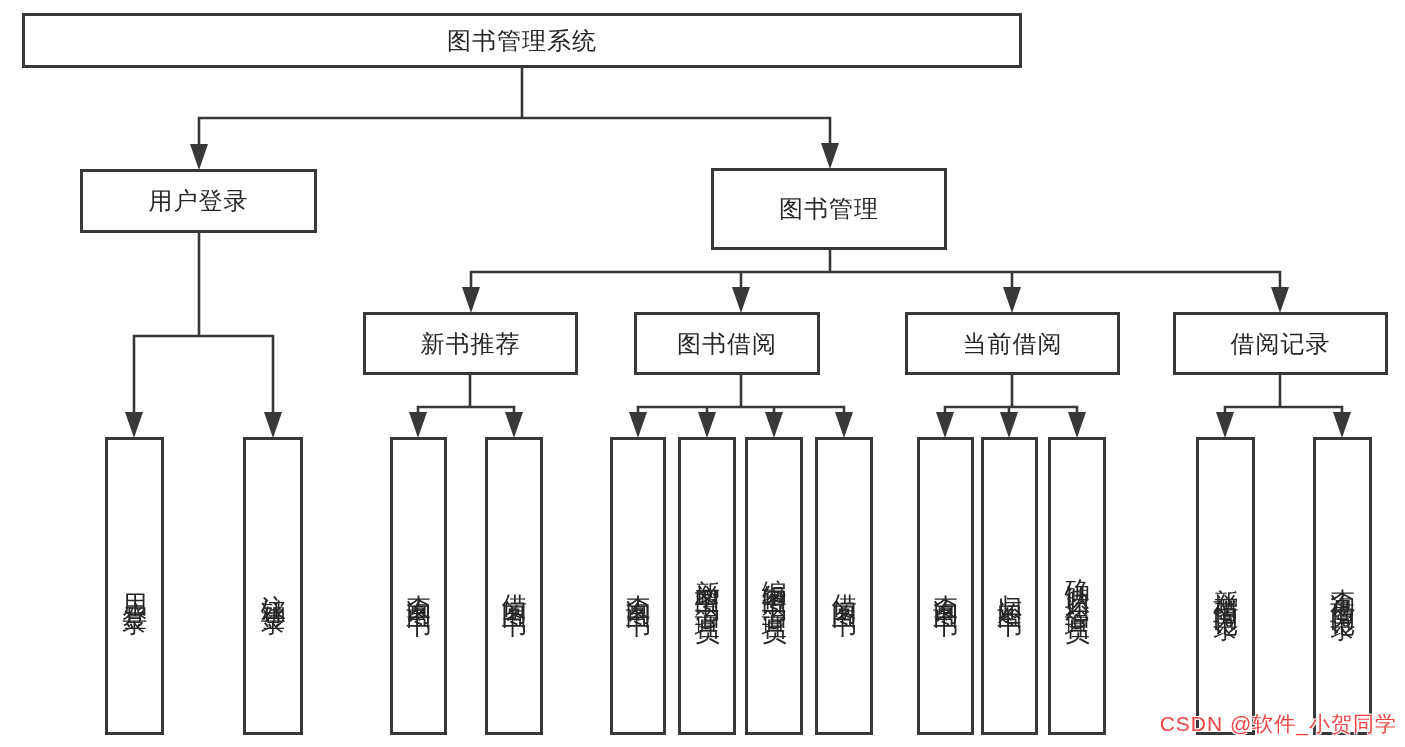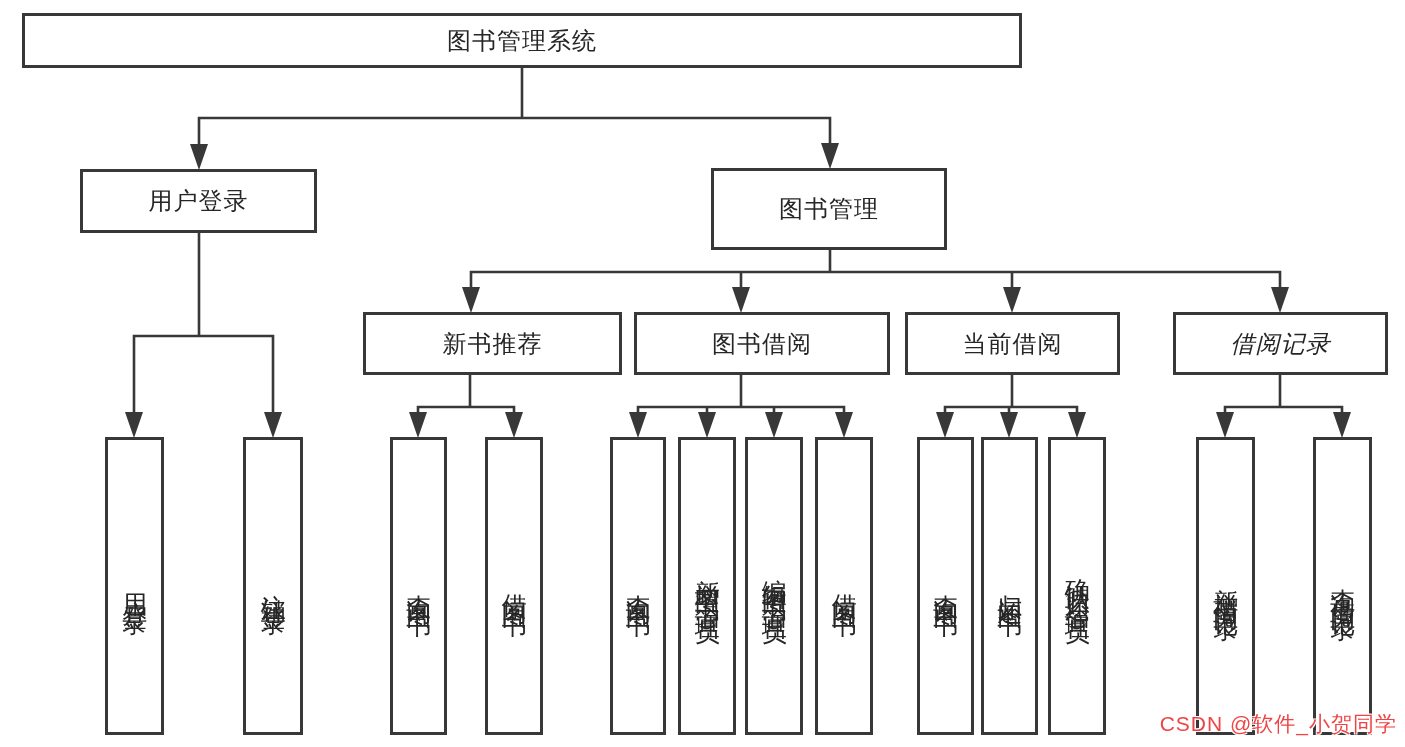--- a/index.html
+++ b/index.html
@@ -30,24 +30,24 @@
     writing-mode:vertical-rl;
     text-orientation:mixed;
     font-size:25px;
     letter-spacing:6px;
     line-height:1.1;
   }
   
   #n-root     { left:22px;   top:13px;  width:1000px; height:55px; }
   #n-user     { left:80px;   top:169px; width:237px;  height:64px; }
   #n-book     { left:711px;  top:168px; width:236px;  height:82px; }
-  #n-newbooks { left:363px;  top:312px; width:259px;  height:63px; }
-  #n-borrow   { left:634px;  top:312px; width:256px;  height:63px; }
+  #n-newbooks { left:363px;  top:312px; width:215px;  height:63px; }
+  #n-borrow   { left:634px;  top:312px; width:186px;  height:63px; }
   #n-current  { left:905px;  top:312px; width:215px;  height:63px; }
-  #n-records  { left:1173px; top:312px; width:215px;  height:63px;font-style:italic; }
+  #n-records  { left:1173px; top:312px; width:215px;  height:63px; }
   
   #l-login      { left:105px;  width:59px; }
   #l-logout     { left:243px;  width:60px; }
   #l-nb-query   { left:390px;  width:57px; }
   #l-nb-borrow  { left:485px;  width:58px; }
   #l-bw-query   { left:610px;  width:56px; }
   #l-bw-add     { left:678px;  width:58px; }
   #l-bw-edit    { left:745px;  width:58px; }
   #l-bw-lend    { left:815px;  width:58px; }
   #l-cb-query   { left:917px;  width:57px; }

